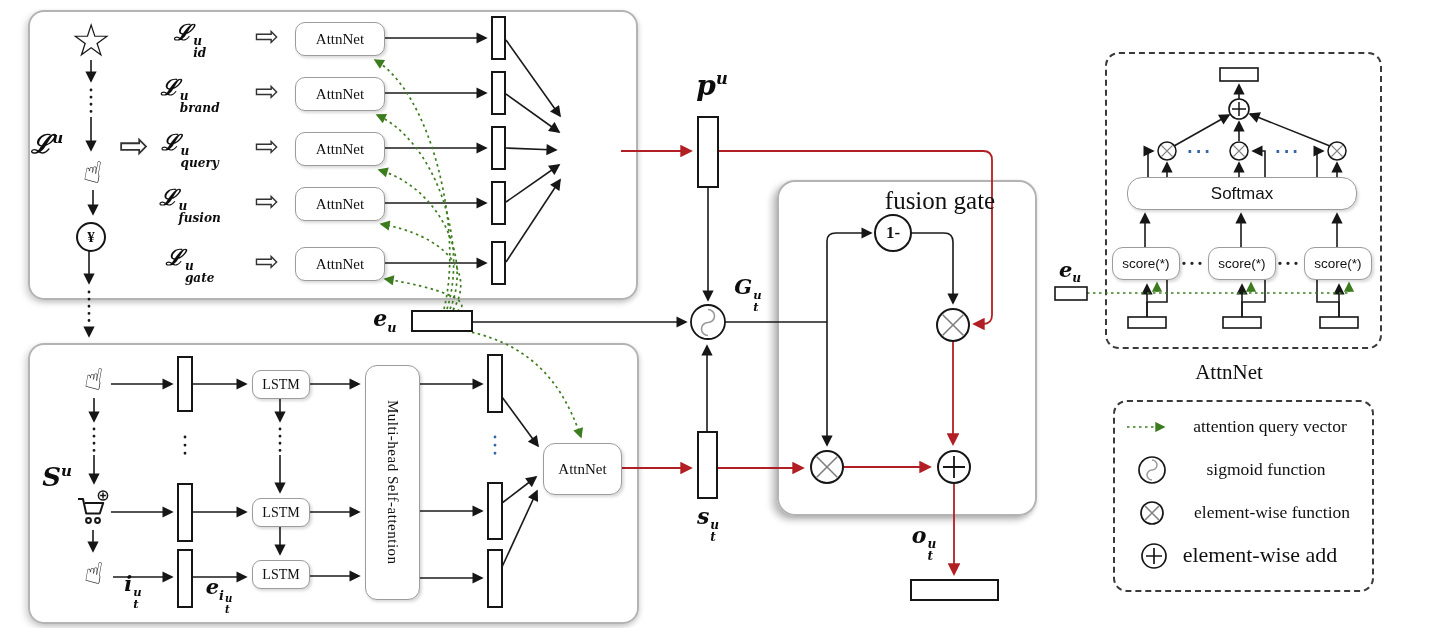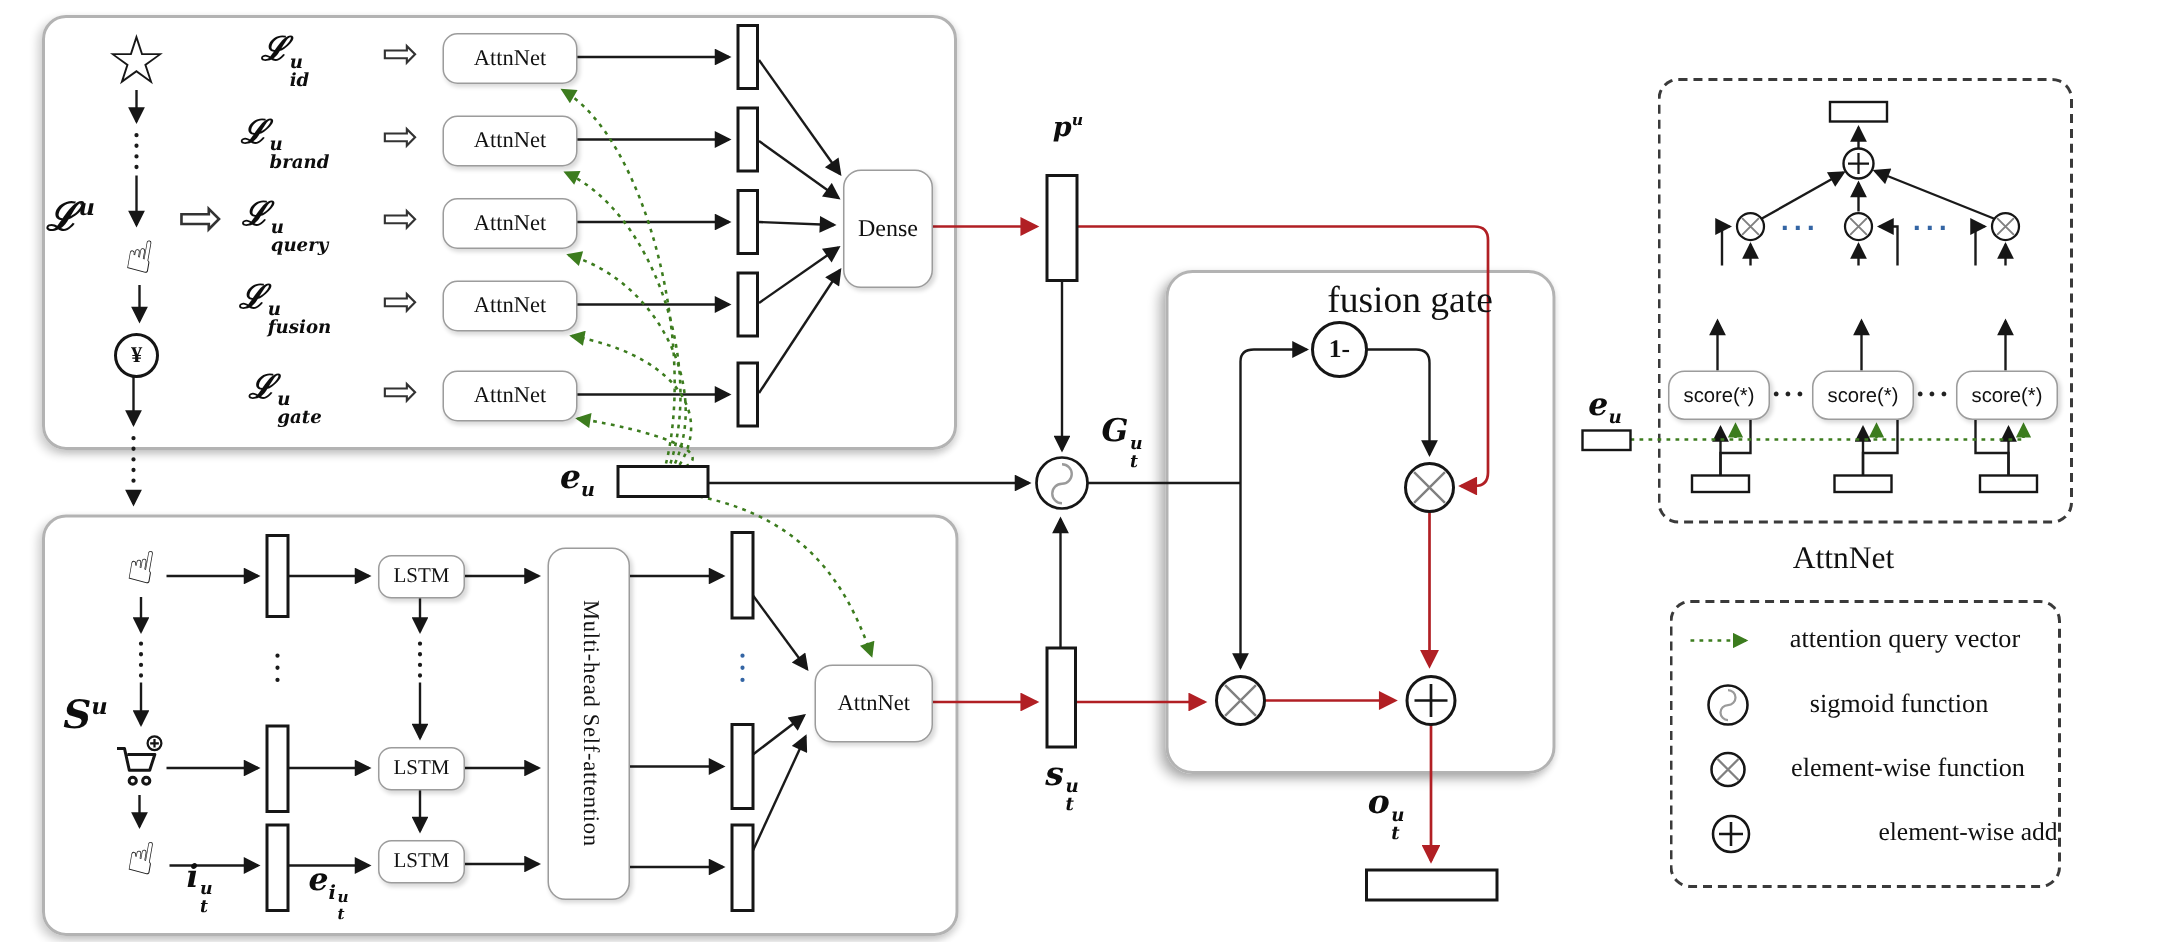--- a/index.html
+++ b/index.html
@@ -12,21 +12,21 @@
           box-shadow:-3px 3px 6px rgba(0,0,0,0.16),2px 2px 4px rgba(0,0,0,0.10);}
   .dashbox{position:absolute;border:2px dashed #3a3a3a;border-radius:14px;background:transparent;}
   
   .nodebox{position:absolute;border:1.5px solid #9c9c9c;border-radius:10px;background:#fff;
            display:flex;align-items:center;justify-content:center;
            box-shadow:1.5px 2px 3px rgba(0,0,0,0.15);
            font-family:"Liberation Serif","DejaVu Serif",serif;}
   .sansbox{font-family:"Liberation Sans","DejaVu Sans",sans-serif;}
   
   .mathl{font-family:"DejaVu Serif","Liberation Serif",serif;font-style:italic;font-weight:600;color:#0d0d0d;}
-  .fs26{font-size:26px;} .fs23{font-size:18px;} .fs22{font-size:22px;} .fs21{font-size:21px;}
+  .fs26{font-size:26px;} .fs23{font-size:28px;} .fs22{font-size:22px;} .fs21{font-size:21px;}
   .mathl sup{font-size:0.58em;font-style:italic;}
   .mathl sub{font-size:0.58em;font-style:italic;}
   .ss{display:inline-flex;flex-direction:column;align-items:flex-start;font-size:0.55em;
       line-height:1.02;vertical-align:-0.42em;margin-left:1px;}
   .subwrap{font-size:0.62em;vertical-align:-0.45em;}
   .subwrap .ss{font-size:0.78em;vertical-align:-0.25em;}
   .glyph{font-family:"DejaVu Sans",sans-serif;color:#161616;line-height:1;}
   .serift{font-family:"Liberation Serif","DejaVu Serif",serif;color:#111;}
   .bluedots{color:#3465a4;font-weight:bold;letter-spacing:3px;font-family:"DejaVu Sans",sans-serif;}
   .blackdots{color:#222;font-weight:bold;letter-spacing:2px;font-family:"DejaVu Serif",serif;}
@@ -229,37 +229,37 @@
     </div>
   <div class="nodebox" style="left:295px;top:132px;width:88px;height:32px;font-size:15px;">
       <span>AttnNet</span>
     </div>
   <div class="nodebox" style="left:295px;top:187px;width:88px;height:32px;font-size:15px;">
       <span>AttnNet</span>
     </div>
   <div class="nodebox" style="left:295px;top:247px;width:88px;height:32px;font-size:15px;">
       <span>AttnNet</span>
     </div>
-  <div class="nodebox" style="left:562px;top:113px;width:58px;height:77px;font-size:16px;border-radius:12px;">
-      <span>Dense</span>
-    </div>
   <div class="nodebox" style="left:252px;top:370px;width:56px;height:27px;font-size:14px;border-radius:9px;">
       <span>LSTM</span>
     </div>
   <div class="nodebox" style="left:252px;top:498px;width:56px;height:27px;font-size:14px;border-radius:9px;">
       <span>LSTM</span>
     </div>
   <div class="nodebox" style="left:252px;top:560px;width:56px;height:27px;font-size:14px;border-radius:9px;">
       <span>LSTM</span>
     </div>
   <div class="nodebox" style="left:365px;top:365px;width:53px;height:233px;font-size:15px;border-radius:12px;writing-mode:vertical-rl;letter-spacing:0.5px;">
       <span>Multi-head Self-attention</span>
     </div>
   <div class="nodebox" style="left:543px;top:443px;width:77px;height:50px;font-size:15px;border-radius:12px;">
       <span>AttnNet</span>
+    </div>
+  <div class="nodebox sansbox" style="left:1127px;top:177px;width:228px;height:31px;font-size:17px;border-radius:15px;">
+      <span>Softmax</span>
     </div>
   <div class="nodebox sansbox" style="left:1112px;top:247px;width:66px;height:31px;font-size:13.5px;border-radius:11px;">
       <span>score(*)</span>
     </div>
   <div class="nodebox sansbox" style="left:1208px;top:247px;width:66px;height:31px;font-size:13.5px;border-radius:11px;">
       <span>score(*)</span>
     </div>
   <div class="nodebox sansbox" style="left:1304px;top:247px;width:66px;height:31px;font-size:13.5px;border-radius:11px;">
       <span>score(*)</span>
     </div>
@@ -342,15 +342,15 @@
   <div class="abs ctr serift lbl" style="left:893px;top:233px;font-size:17px;font-weight:bold;"><span>1-</span></div>
   <div class="abs ctr serift lbl" style="left:1229px;top:372px;font-size:21px;"><span>AttnNet</span></div>
   <div class="abs ctr bluedots lbl" style="left:1200px;top:148px;font-size:15px;"><span>...</span></div>
   <div class="abs ctr bluedots lbl" style="left:1288px;top:148px;font-size:15px;"><span>...</span></div>
   <div class="abs ctr blackdots lbl" style="left:1193px;top:259px;font-size:17px;"><span>...</span></div>
   <div class="abs ctr blackdots lbl" style="left:1289px;top:259px;font-size:17px;"><span>...</span></div>
 
   <div class="abs ctr serift lbl" style="left:1270px;top:426px;font-size:17.5px;"><span>attention query vector</span></div>
   <div class="abs ctr serift lbl" style="left:1266px;top:469px;font-size:17.5px;"><span>sigmoid function</span></div>
   <div class="abs ctr serift lbl" style="left:1272px;top:512px;font-size:17.5px;"><span>element-wise function</span></div>
-  <div class="abs ctr serift lbl" style="left:1312px;top:555px;font-size:17px;font-family:Liberation Serif, serif;"><span>element-wise add</span></div>
+  <div class="abs ctr serift lbl" style="left:1260px;top:555px;font-size:22px;font-family:Liberation Serif, serif;"><span>element-wise add</span></div>
 
 </div>
 
 </body></html>

